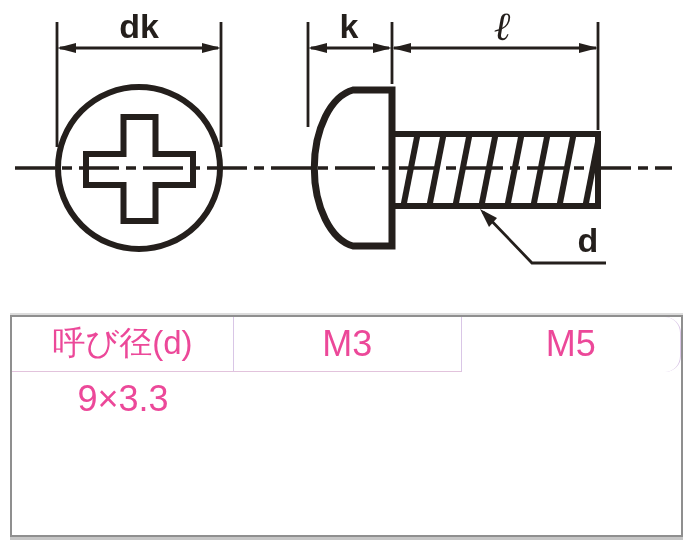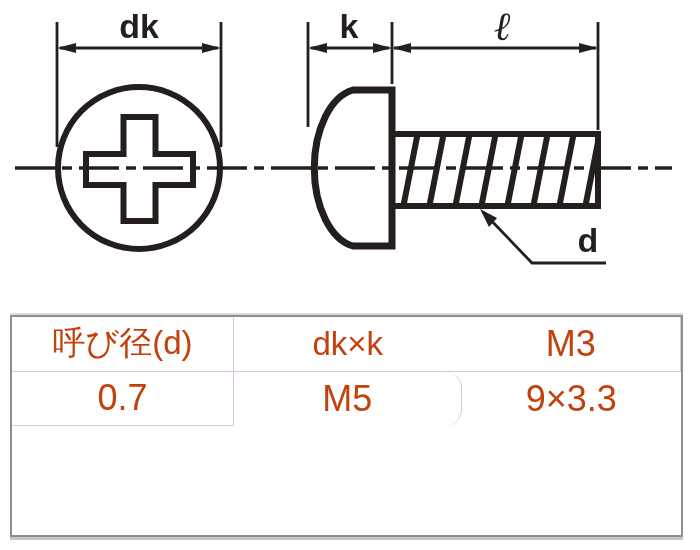--- a/index.html
+++ b/index.html
@@ -9,21 +9,21 @@
   .dim-label{font-family:"Liberation Sans",sans-serif;font-weight:bold;
              font-size:34px;fill:#241f1c;}
   .ell-label{font-family:"DejaVu Serif",serif;font-style:italic;font-weight:bold;
              font-size:40px;fill:#241f1c;}
   .spec-table{position:absolute;left:10px;top:315px;width:669px;height:218px;
               border:2px solid #8f8f8f;background:#ffffff;
               box-shadow:0 -2px 0 #dcdcdc, 0 3px 0 #c6c6c6;
               display:grid;grid-template-columns:33.2% 34% 32.8%;
               grid-template-rows:repeat(4,1fr);}
   .cell{display:flex;align-items:center;justify-content:center;
-        font-size:36px;color:#c2410c;
+        font-size:36px;color:#ec4899;
         border-right:1.5px solid #d9c6e6;border-bottom:1.5px solid #e2c3dc;
         white-space:nowrap;}
   .cell.th{font-size:33px;}
   .cell.col-last{border-right:none;}
   .cell.row-last{border-bottom:none;border-radius:16px;}
 </style>
 </head>
 <body>
 
 <svg class="drawing" width="700" height="305" viewBox="0 0 700 305">
@@ -72,21 +72,19 @@
   <polygon points="598,48 579,43 579,53" fill="#241f1c"></polygon>
   <text class="ell-label" x="503" y="40" text-anchor="middle">ℓ</text>
 
   <polyline points="483,212 532,263 606,263" fill="none" stroke="#241f1c" stroke-width="2.8"></polyline>
   <polygon points="480,209 497,218 489,227" fill="#241f1c"></polygon>
   <text class="dim-label" x="588" y="252" text-anchor="middle">d</text>
 </svg>
 
 <div class="spec-table">
   <div class="cell th">呼び径(d)</div>
-  <div class="cell th col-last">dk×k</div>
 
   <div class="cell">M3</div>
 
-  <div class="cell">0.7</div>
 
   <div class="cell row-last">M5</div>
   <div class="cell row-last col-last">9×3.3</div>
 </div>
 
 </body></html>

